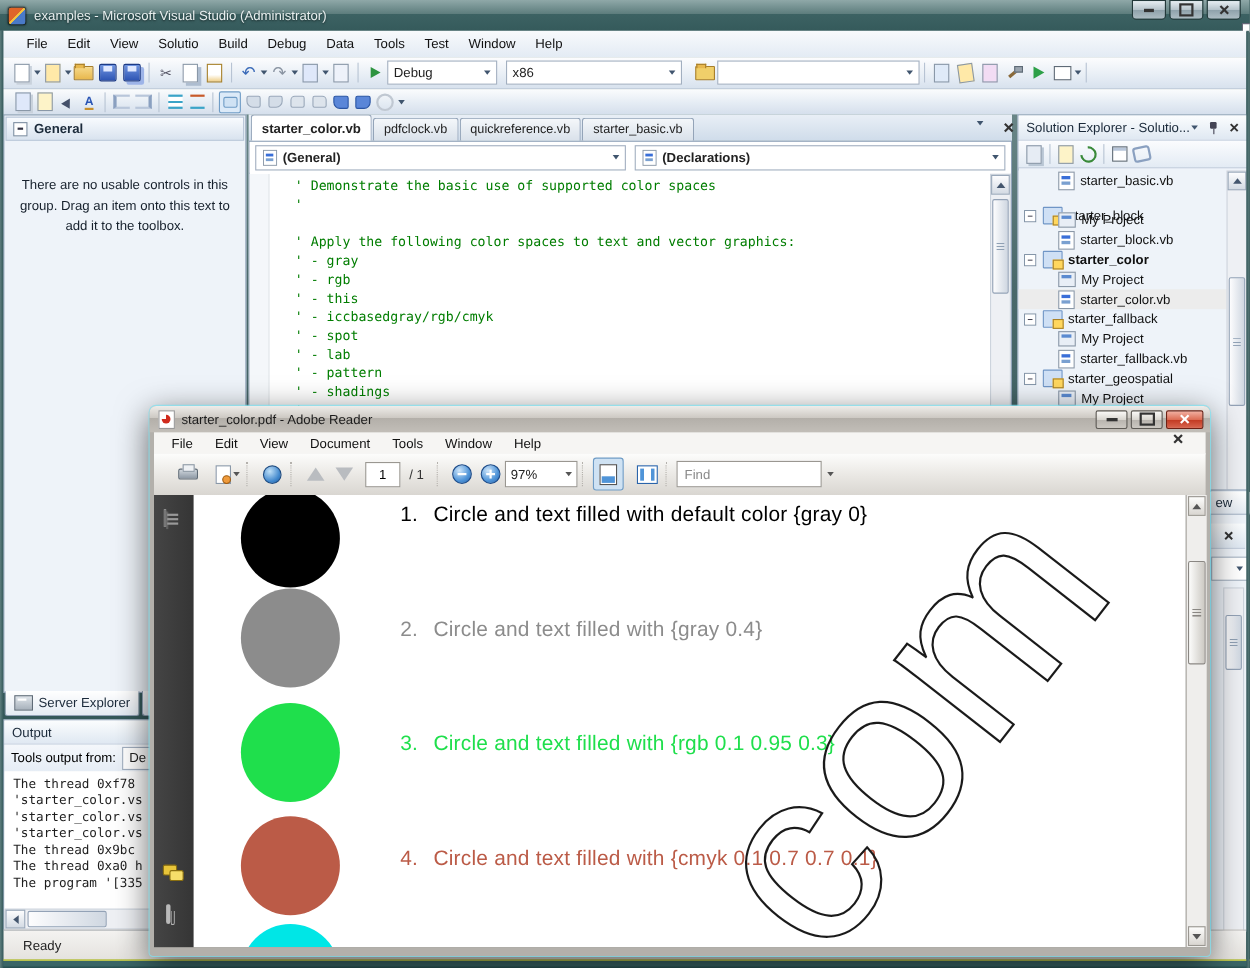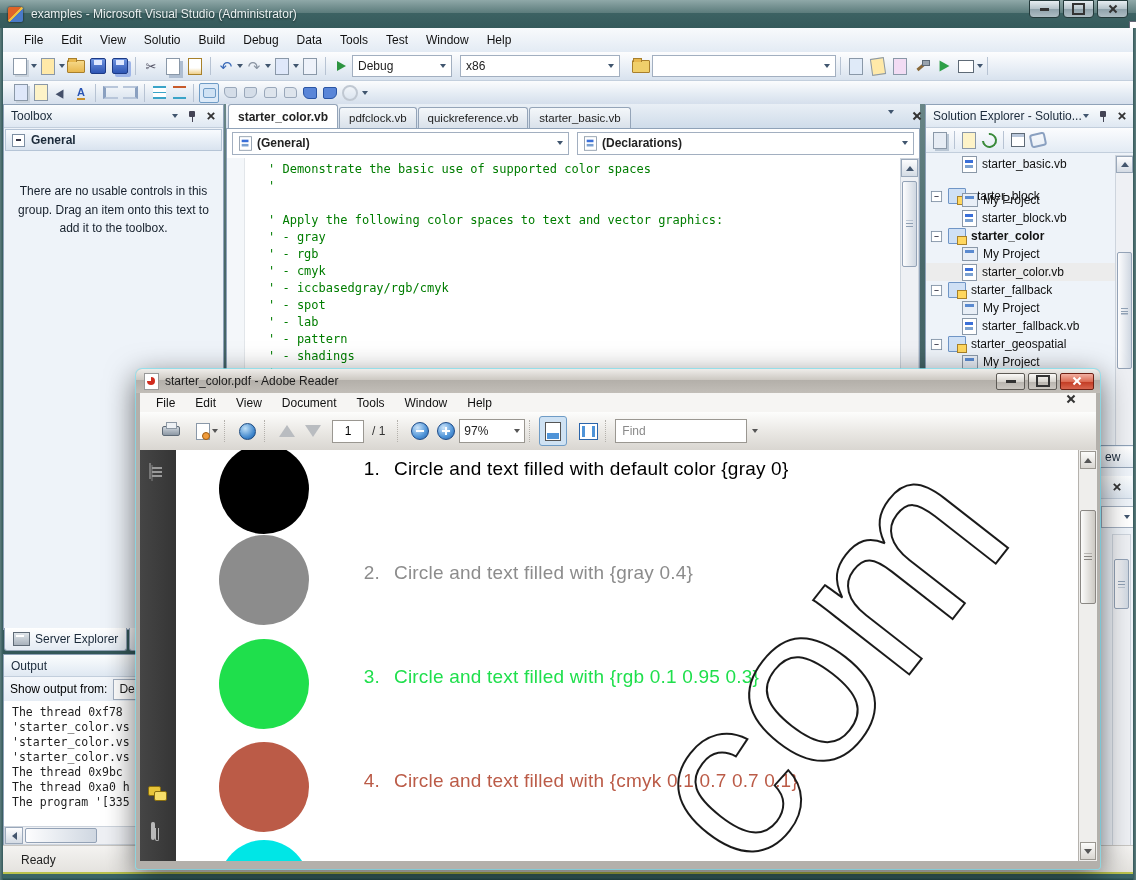--- a/index.html
+++ b/index.html
@@ -329,28 +329,20 @@
     <span class="chip sm">
         <span style="width:12px;height:10px;background:#5a86d8;border:1px solid #2a55a4;border-radius:2px 2px 6px 2px"></span>
       </span>
     <span class="chip sm">
         <span style="width:12px;height:12px;border:2px solid #c0c8d2;border-radius:50%;position:relative"></span>
       </span>
     <span class="da" style="margin-left:2px"></span>
   </div>
 
   <div class="panel" style="left:3px;top:104px;width:219px;height:524px">
-    <div class="phead">
-      <span class="ttl">Toolbox</span>
-      <span class="ctl">
-        <span class="da"></span>
-        <span class="pin"></span>
-        <span class="xmark" style="transform:scale(.9)"></span>
-      </span>
-    </div>
     <div class="groupbar">
       <span class="expbox">
           <i></i>
         </span>
       <span>General</span>
     </div>
     <div style="padding:30px 13px 0;text-align:center;line-height:1.55;color:#16202c">There are no usable controls in this group. Drag an item onto this text to add it to the toolbox.</div>
   </div>
 
   <div class="abs" style="left:226px;top:104px;width:694px;height:741px">
@@ -381,21 +373,21 @@
 
       <div class="codearea" style="left:0;top:29px;right:17px;bottom:0">
         <div class="abs" style="left:0;top:0;bottom:0;width:17px;background:#f4f7fa;border-right:1px solid #e2e6ea"></div>
         <div class="abs" style="left:41px;top:4px">
           <div class="code-line">' Demonstrate the basic use of supported color spaces</div>
           <div class="code-line">'</div>
           <div class="code-line"></div>
           <div class="code-line">' Apply the following color spaces to text and vector graphics:</div>
           <div class="code-line">' - gray</div>
           <div class="code-line">' - rgb</div>
-          <div class="code-line">' - cmyk</div>
+          <div class="code-line">' - this</div>
           <div class="code-line">' - iccbasedgray/rgb/cmyk</div>
           <div class="code-line">' - spot</div>
           <div class="code-line">' - lab</div>
           <div class="code-line">' - pattern</div>
           <div class="code-line">' - shadings</div>
           <div class="code-line">'</div>
         </div>
       </div>
 
       <div class="sb-track" style="right:0;top:29px;width:17px;bottom:0">
@@ -543,21 +535,21 @@
       <span class="i-hammer"></span>
       <span>T</span>
     </span>
   </div>
 
   <div class="panel" style="left:3px;top:654px;width:700px;height:190px">
     <div class="phead" style="height:21px">
       <span class="ttl">Output</span>
     </div>
     <div style="height:24px;display:flex;align-items:center;padding-left:6px;background:linear-gradient(#f4f7fb,#e6edf5);border-bottom:1px solid #c2cedc">
-      <span>Show output from:</span>
+      <span>Tools output from:</span>
       <span class="combo" style="width:140px;height:19px;margin-left:6px">
         <span>De</span>
       </span>
     </div>
     <div class="abs" style="left:0;top:46px;right:0;bottom:17px;background:#fff;padding:4px 0 0 8px;overflow:hidden">
       <div class="con-line">The thread 0xf78</div>
       <div class="con-line">'starter_color.vs</div>
       <div class="con-line">'starter_color.vs</div>
       <div class="con-line">'starter_color.vs</div>
       <div class="con-line">The thread 0x9bc</div>

